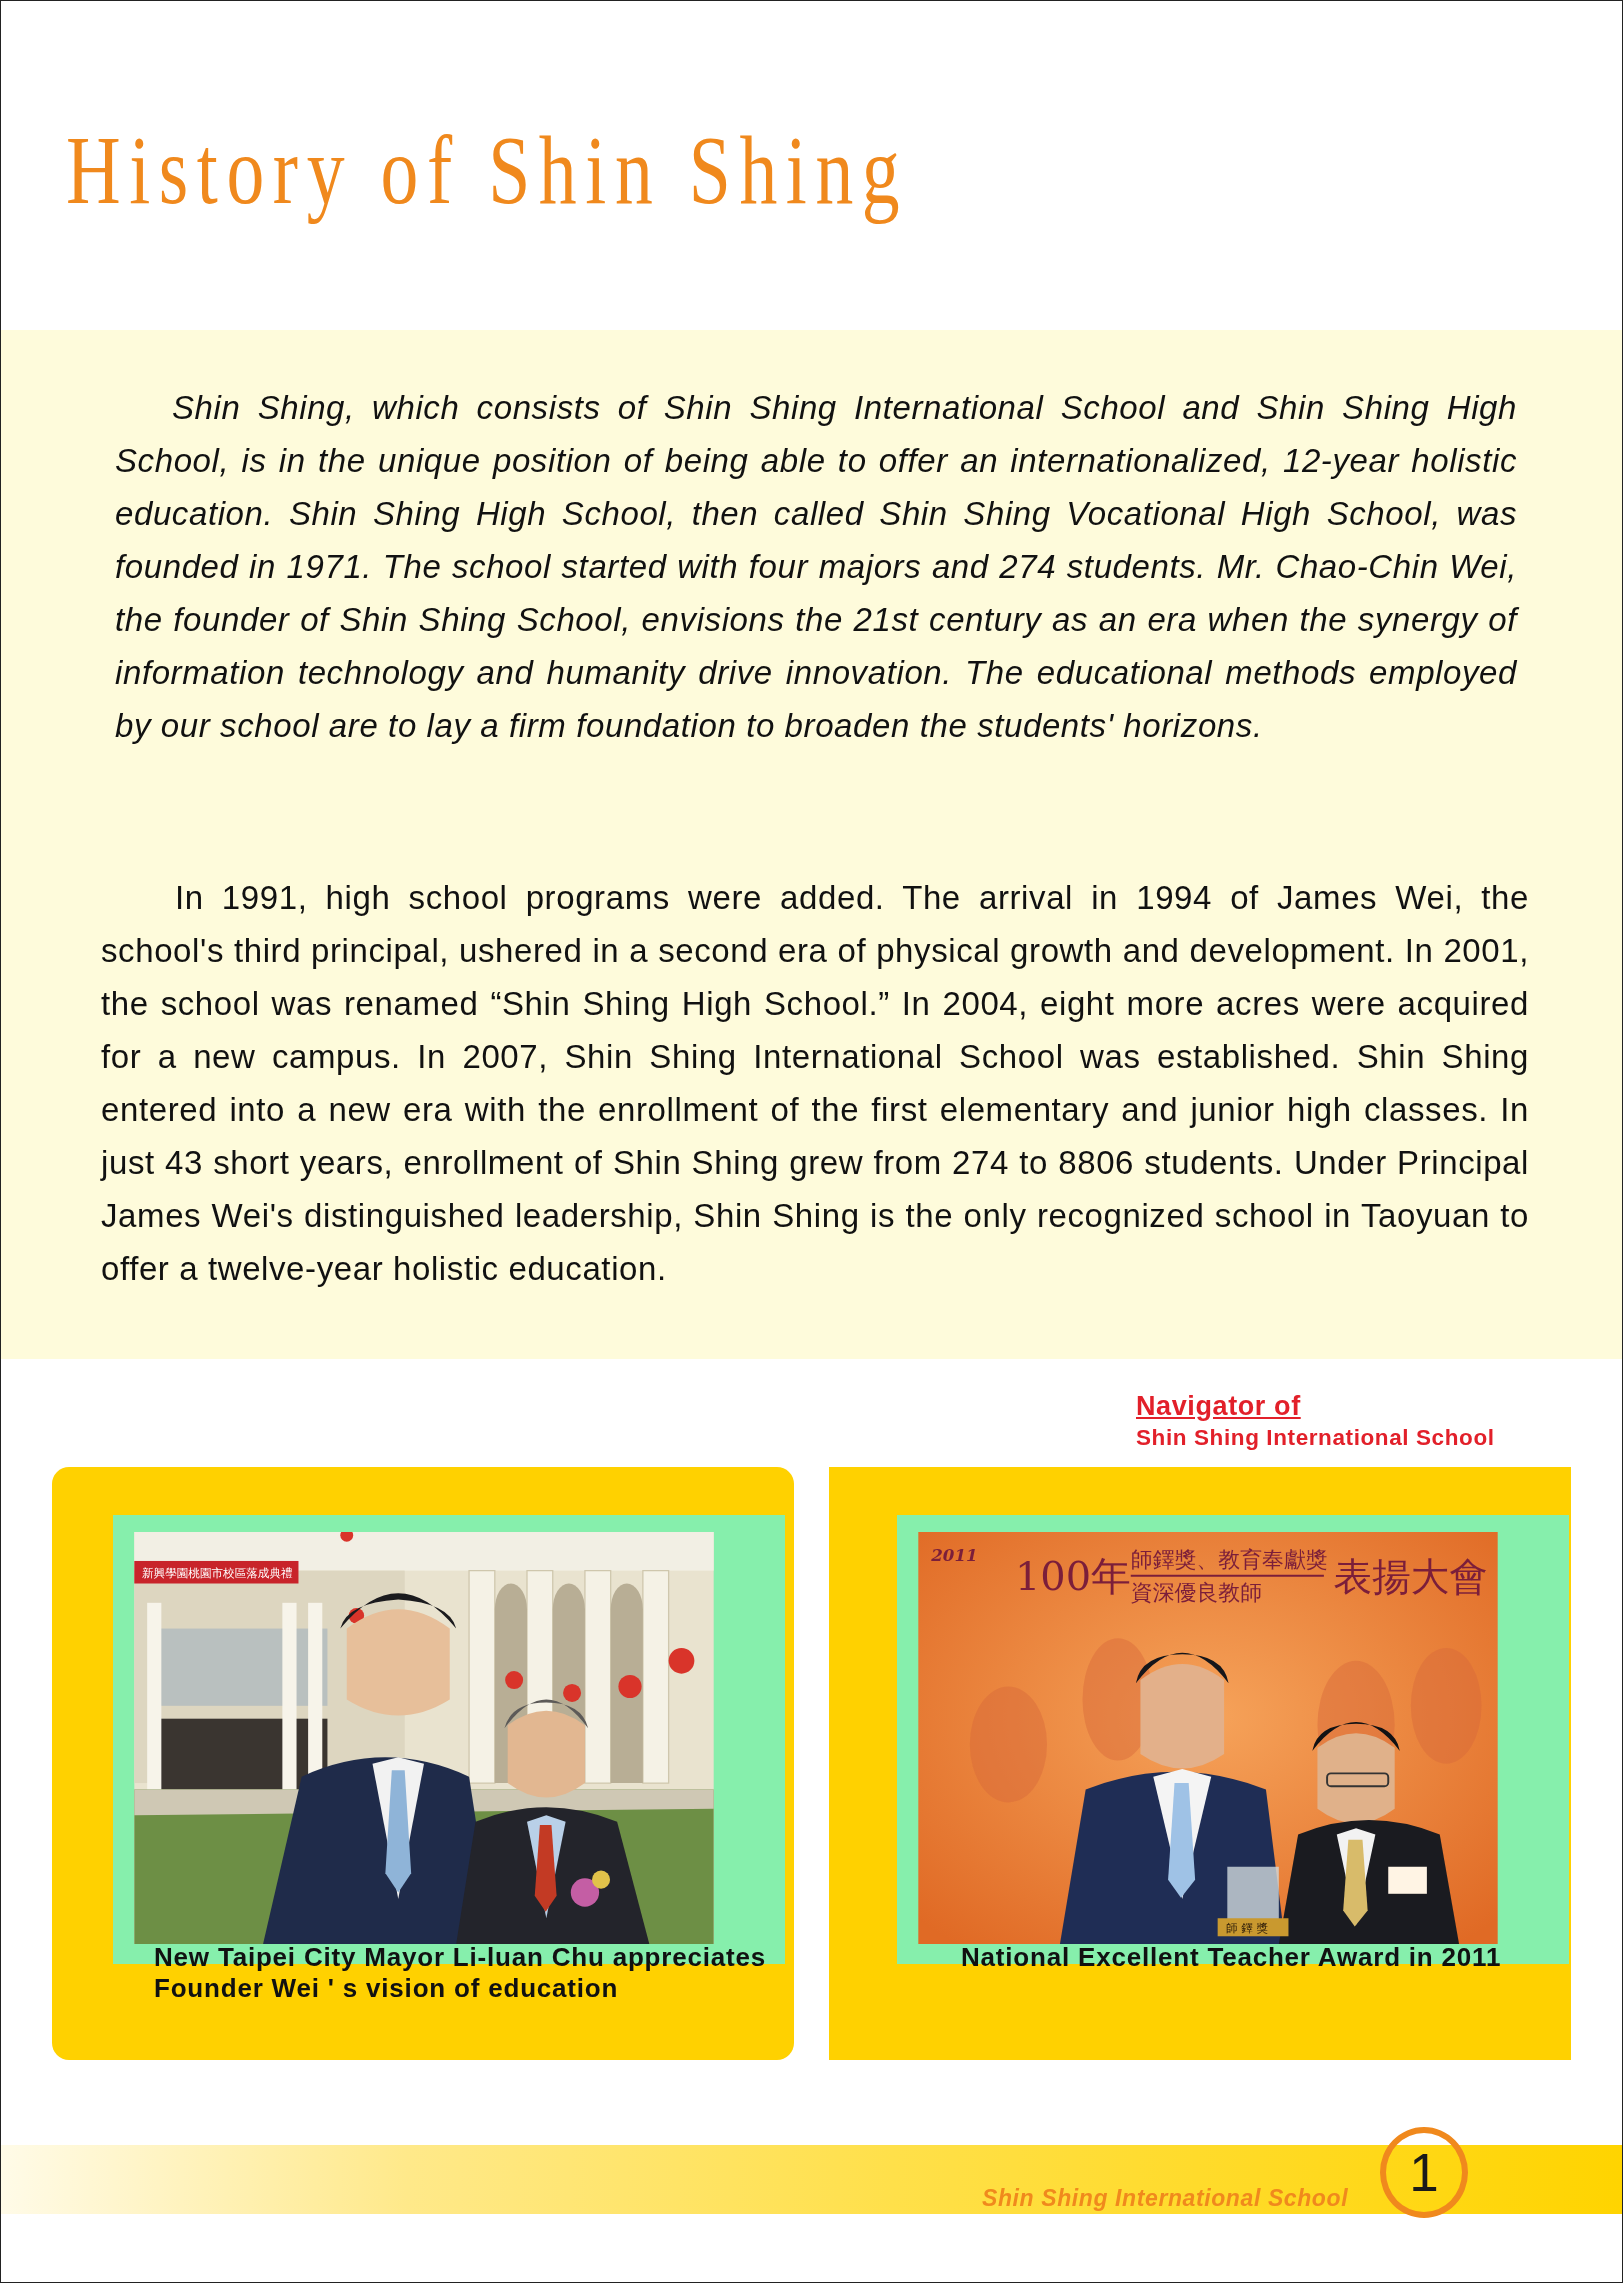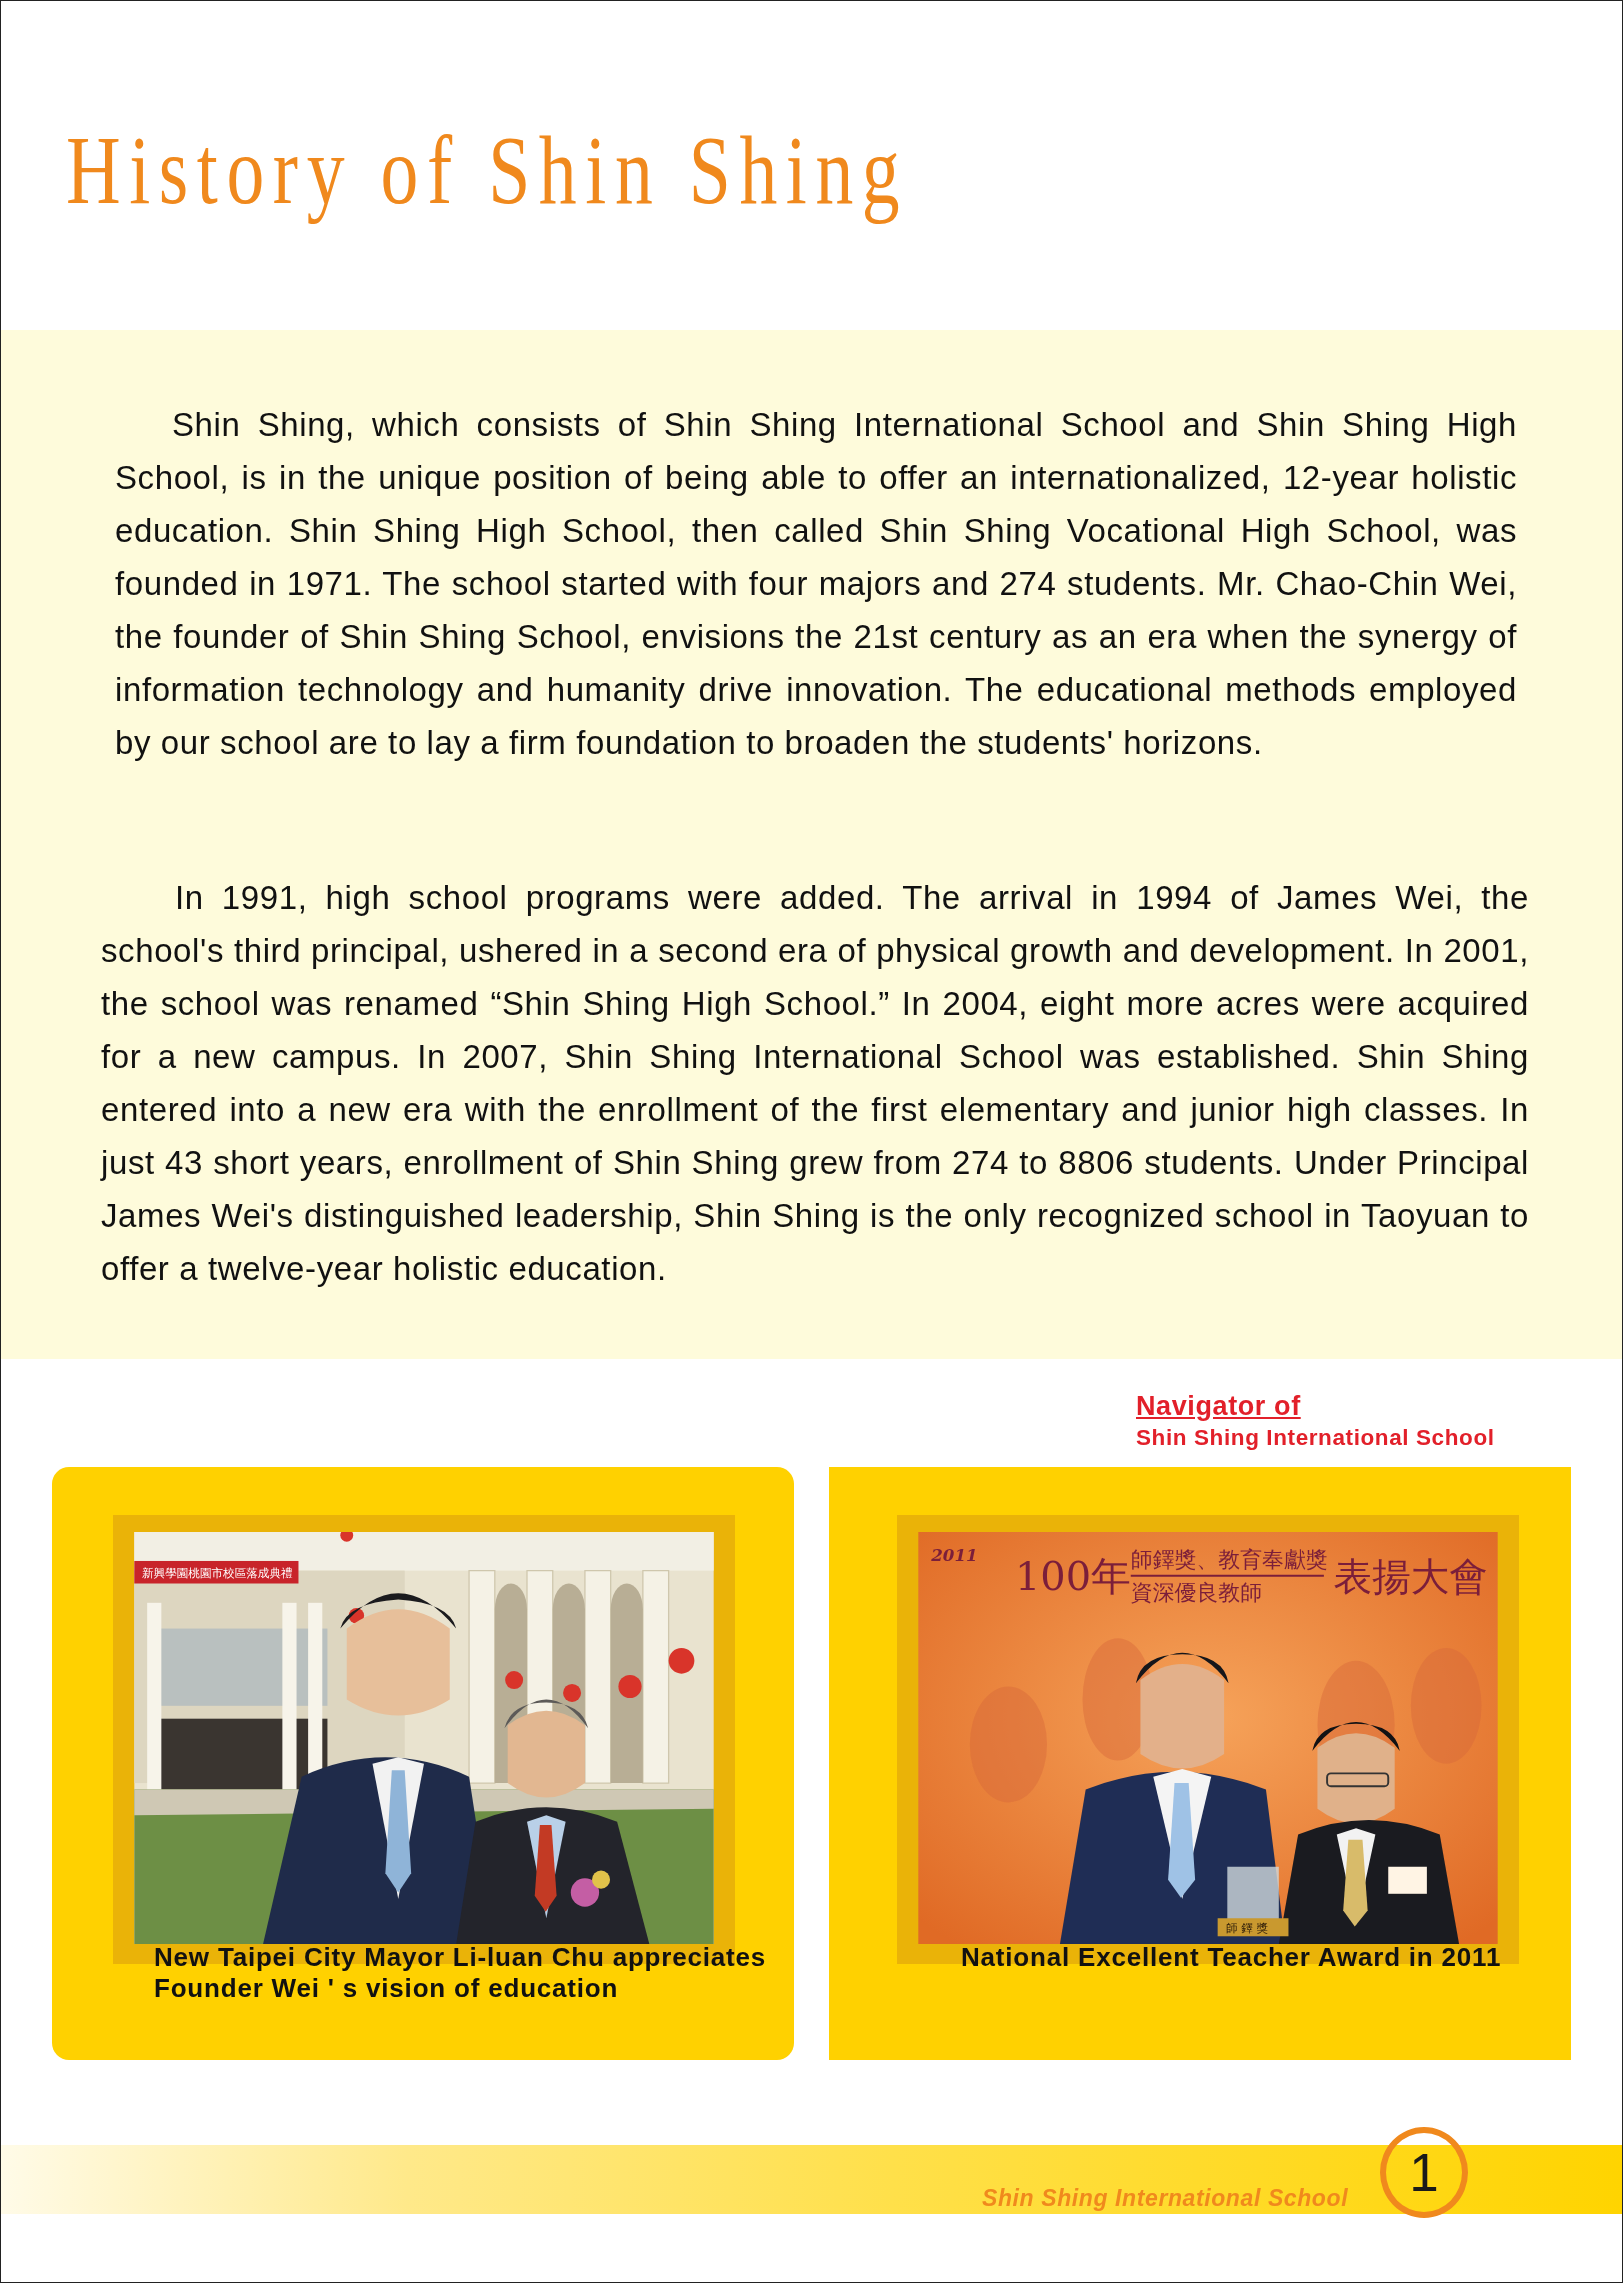--- a/index.html
+++ b/index.html
@@ -1,29 +1,29 @@
 <!DOCTYPE html>
 <html style="font-size:10.3px"><head>
 <meta charset="utf-8">
 <style>
   html,body{margin:0;padding:0;}
   body{width:1623px;height:2284px;position:relative;background:#ffffff;overflow:hidden;font-family:"Liberation Sans",sans-serif;}
   .page-border{position:absolute;left:0;top:0;width:1621px;height:2281px;border:1.3px solid #222;}
   .title{position:absolute;left:66px;top:122px;margin:0;font-family:"Liberation Serif","DejaVu Serif",serif;font-weight:normal;font-size:97px;letter-spacing:11px;color:#F0891D;transform:scaleX(0.78);transform-origin:left top;white-space:nowrap;line-height:1;}
   .cream-band{position:absolute;left:1.3px;top:330px;width:1621px;height:1029px;background:#FEFBDB;}
   .para{position:absolute;margin:0;font-size:33px;line-height:53px;color:#111;text-align:justify;letter-spacing:0.6px;}
-  .para1{left:115px;top:398px;width:1402px;text-indent:57px;}
+  .para1{left:115px;top:381px;width:1402px;text-indent:57px;font-style:italic;}
   .para2{left:101px;top:871px;width:1428px;text-indent:74px;}
   .navigator{position:absolute;left:1136px;top:1391px;color:#E2202A;font-weight:bold;}
   .nav-line1{font-size:27px;line-height:31px;letter-spacing:0.6px;text-decoration:underline;}
   .nav-line2{font-size:22.5px;line-height:31px;letter-spacing:0.6px;}
   .card{position:absolute;top:1467px;width:742px;height:593px;background:#FFD100;}
   .card-left{left:52px;border-radius:17px;}
   .card-right{left:829px;}
-  .photo-frame{position:absolute;left:61px;top:48px;width:622px;height:449px;background:#eab308;}
+  .photo-frame{position:absolute;left:61px;top:48px;width:672px;height:449px;background:#86efac;}
   .card-right .photo-frame{left:68px;}
   .photo{position:absolute;left:21px;top:17.4px;width:580px;height:412px;overflow:hidden;}
   .caption{position:absolute;left:57px;top:475px;width:670px;font-weight:bold;font-size:26px;line-height:31px;color:#111;letter-spacing:0.8px;margin-left:45px;}
   .card-right .caption{left:87px;}
   .footer-band{position:absolute;left:1.3px;top:2145px;width:1621px;height:69px;background:linear-gradient(to right,#FFFBE8 0%,#FFE98A 25%,#FFE04A 55%,#FFD400 100%);}
   .footer-text{position:absolute;left:982px;top:2185px;font-size:23px;font-weight:bold;font-style:italic;color:#F0891D;letter-spacing:0.6px;white-space:nowrap;}
   .page-circle{position:absolute;left:1380px;top:2127px;width:88px;height:91px;border:6.4px solid #F0891D;border-radius:50%;background:transparent;display:flex;align-items:center;justify-content:center;box-sizing:border-box;}
   .page-num{font-size:53px;color:#1a1a1a;line-height:1;}
 </style>
 </head>

